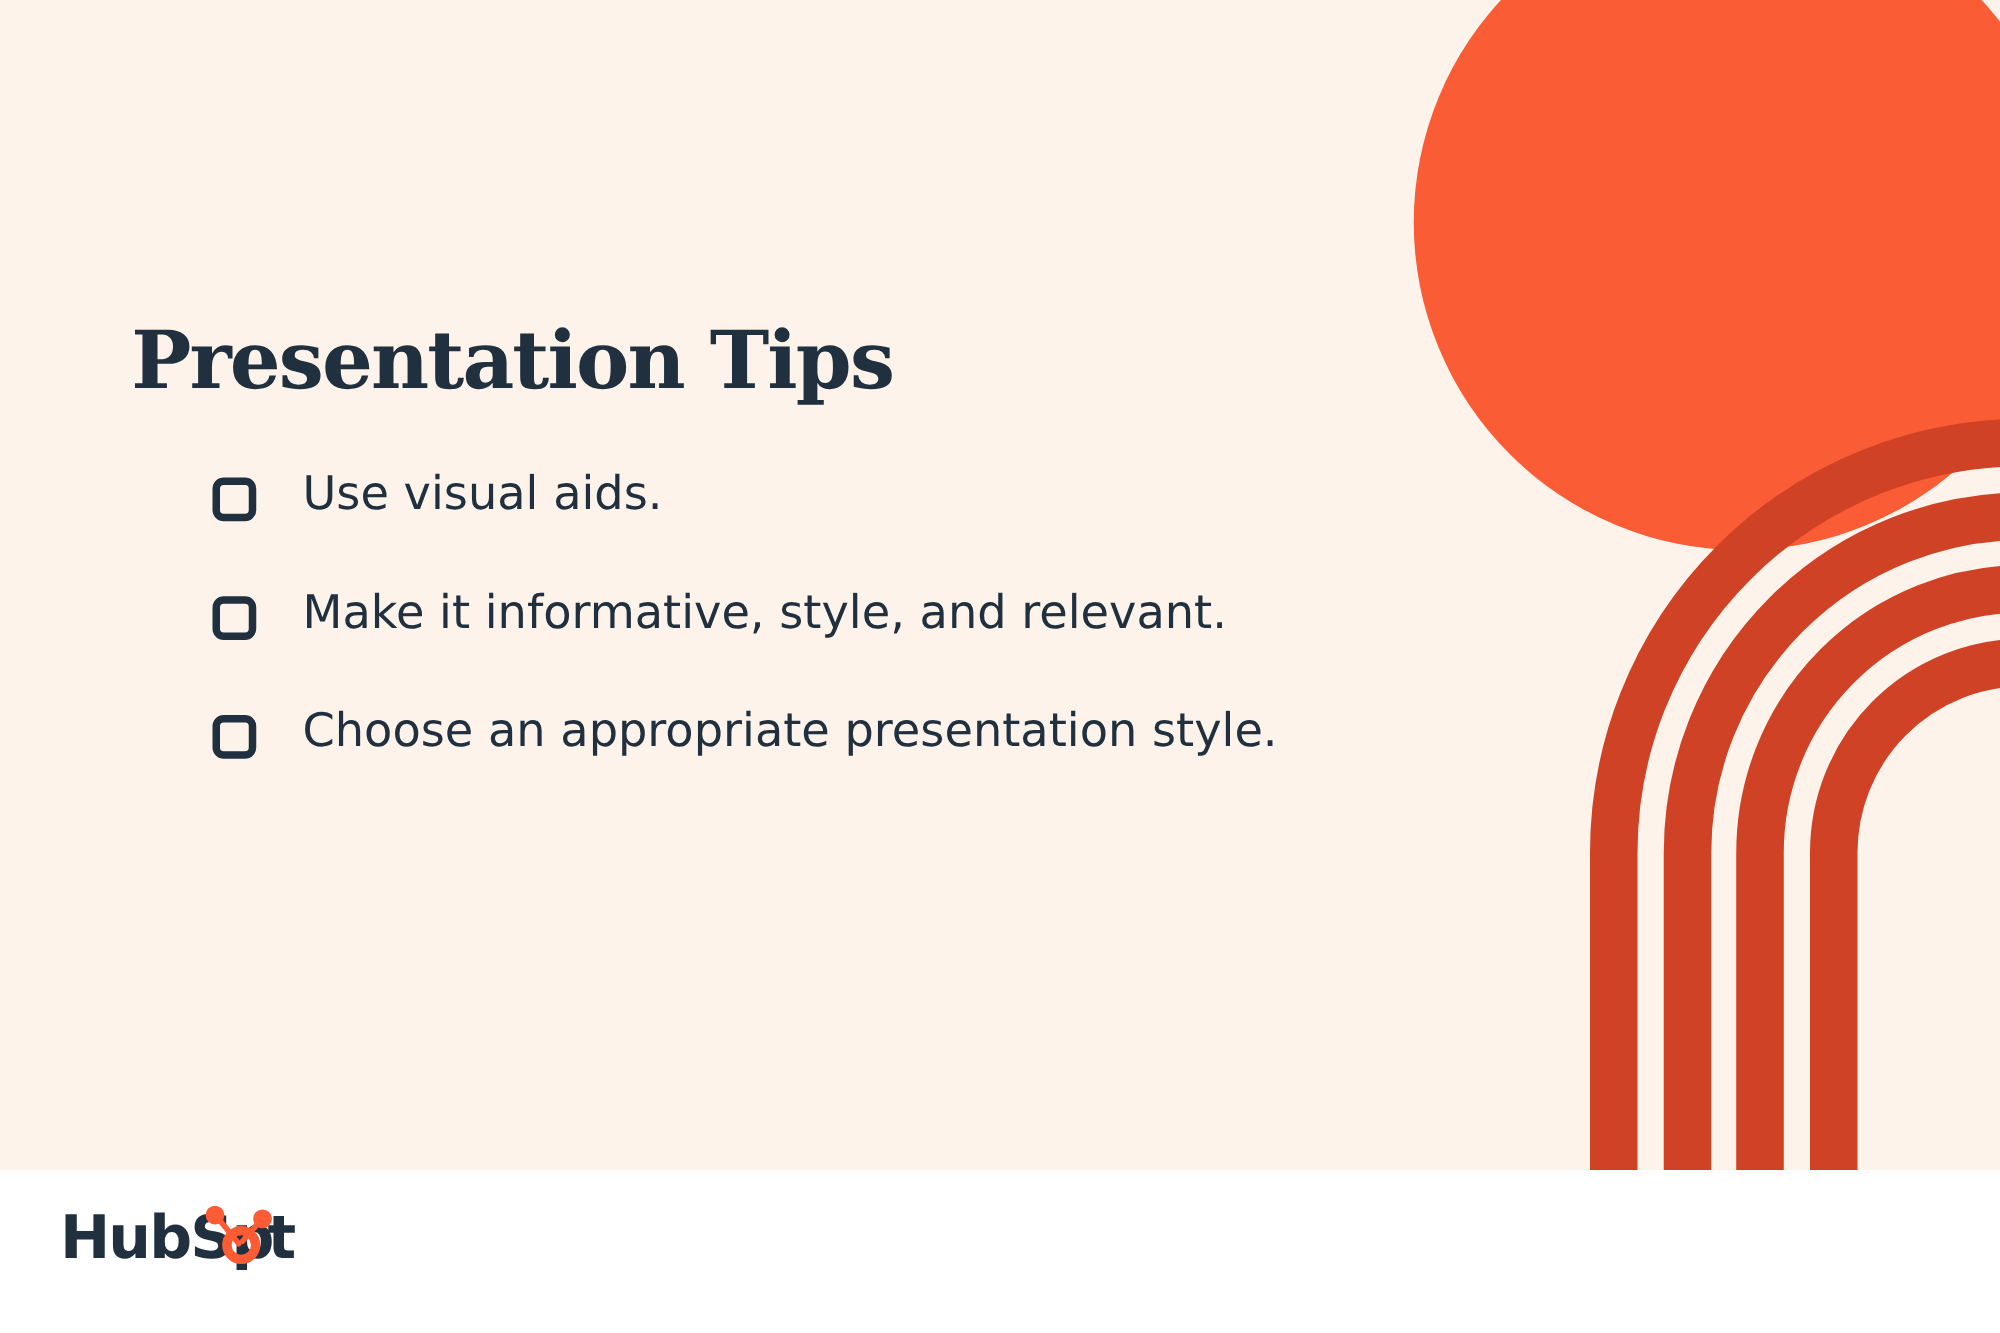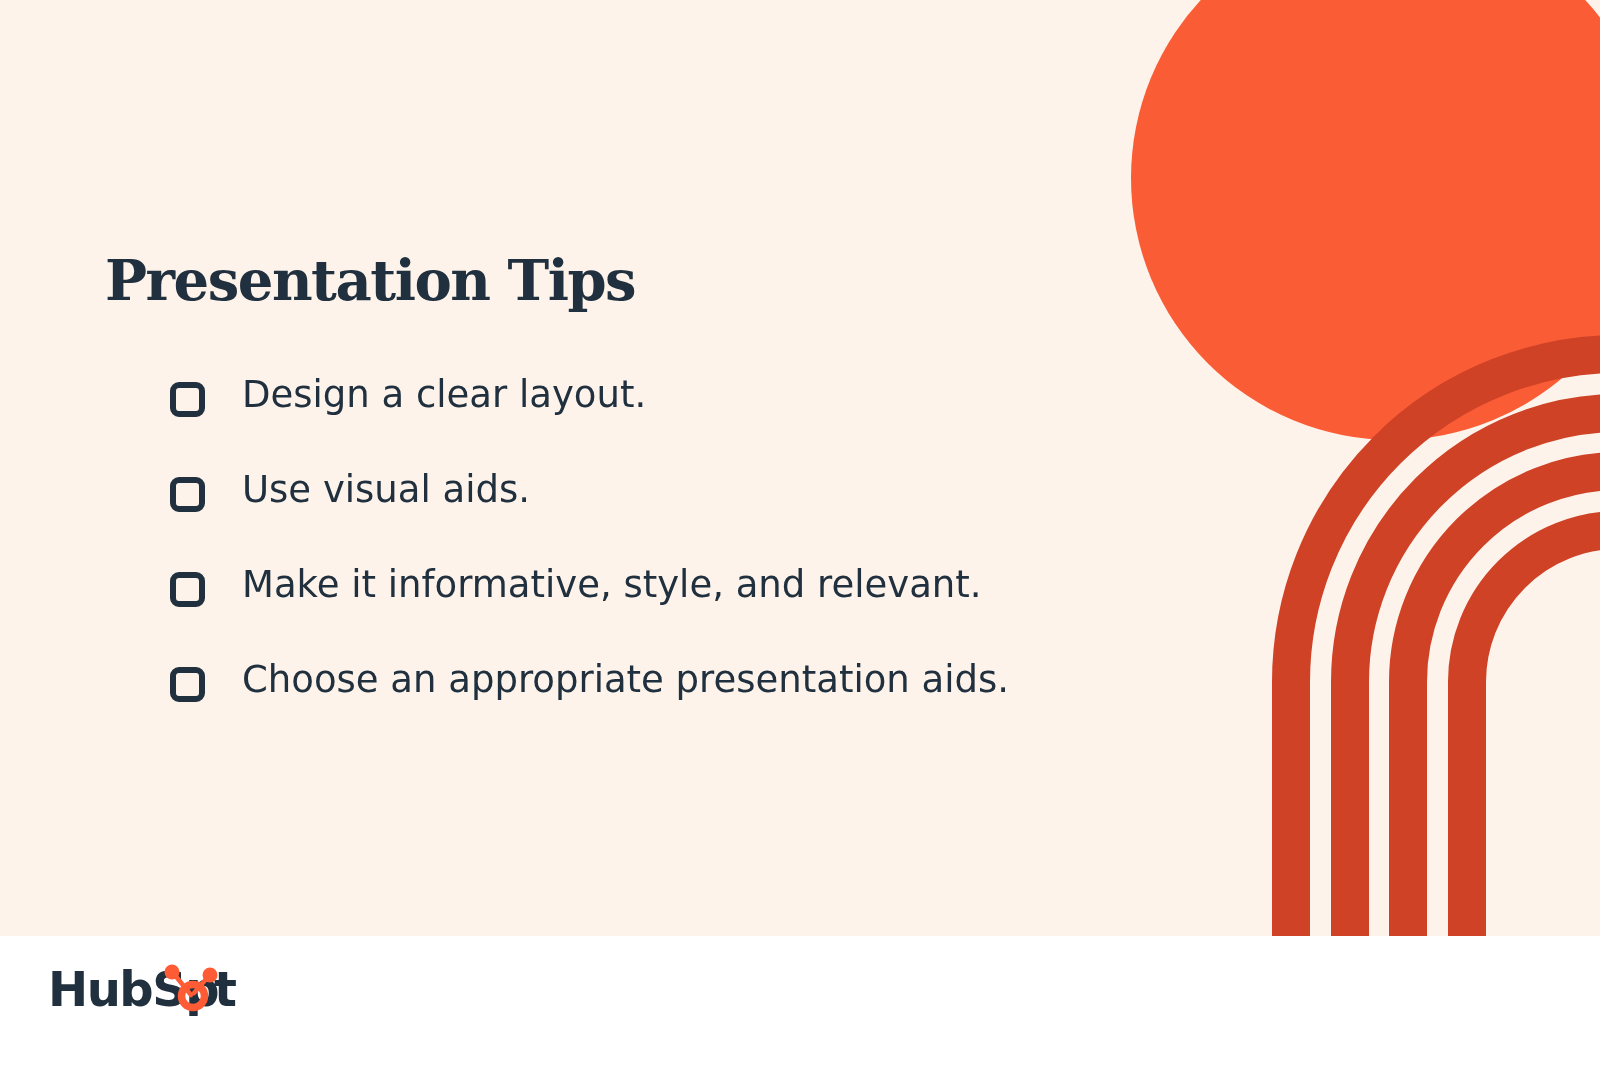--- a/index.html
+++ b/index.html
@@ -43,21 +43,21 @@
     pointer-events: none;
   }
 
   
   #title {
     position: absolute;
     left: 105px;
     top: 214px;
     font-family: "DejaVu Serif", "Liberation Serif", serif;
     font-weight: bold;
-    font-size: 56px;
+    font-size: 64px;
     line-height: 1;
     letter-spacing: -1.5px;
     color: #20303E;
     white-space: nowrap;
   }
 
   
   #checklist {
     position: absolute;
     left: 170px;
@@ -143,38 +143,34 @@
           <path d="M1408 936 L1408 682 A211 211 0 0 1 1619 471"></path>
           <path d="M1467 936 L1467 682 A152 152 0 0 1 1619 530"></path>
         </g>
       </g>
     </svg>
 
     <h1 id="title">Presentation Tips</h1>
 
     <div id="checklist">
 
-      <div class="check-row">
-        <span class="checkbox"></span>
-        <span class="check-label">Design a clear layout.</span>
-      </div>
 
       <div class="check-row">
         <span class="checkbox"></span>
         <span class="check-label">Use visual aids.</span>
       </div>
 
       <div class="check-row">
         <span class="checkbox"></span>
         <span class="check-label">Make it informative, style, and relevant.</span>
       </div>
 
       <div class="check-row">
         <span class="checkbox"></span>
-        <span class="check-label">Choose an appropriate presentation aids.</span>
+        <span class="check-label">Choose an appropriate presentation style.</span>
       </div>
 
 
     </div>
   </div>
 
   <div id="footer"></div>
 
   <div id="logo">
     <span class="sr-only">HubSpot</span>

